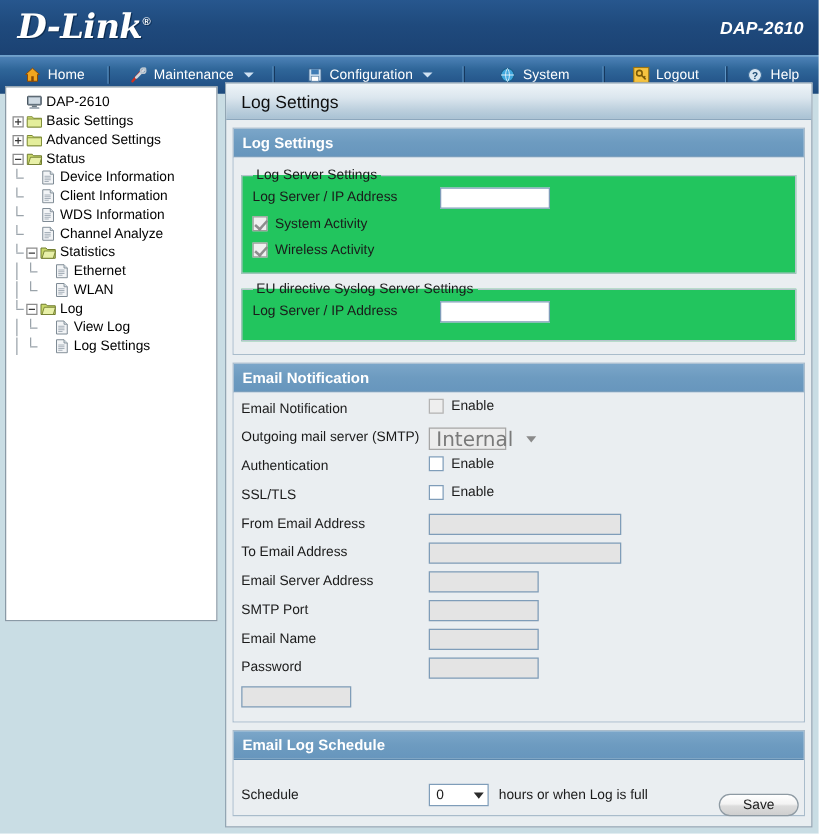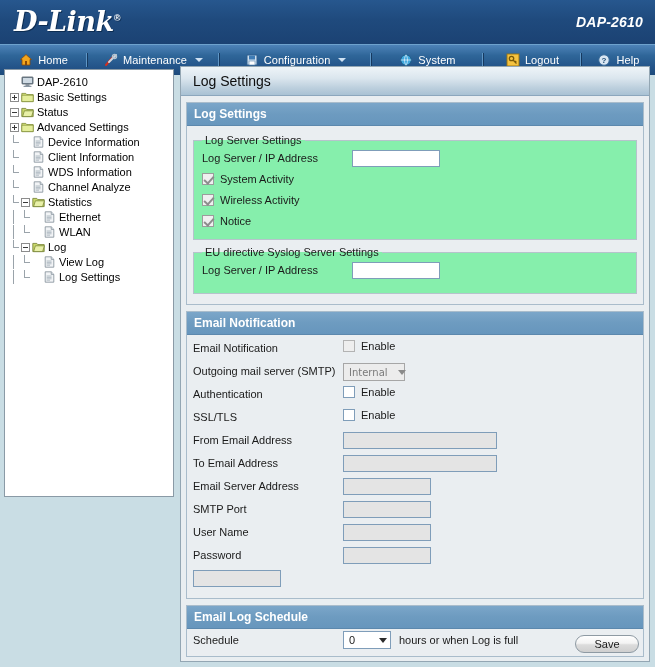--- a/index.html
+++ b/index.html
@@ -182,21 +182,21 @@
     border-bottom: 1px solid #5c88ad;
   }
   .secbody {
     background: #eaeef1;
     padding: 6px 6px 8px 6px;
   }
   fieldset.box {
     border: 1px solid #b6c3cc;
     margin: 2px 0 6px 0;
     padding: 4px 8px 8px 8px;
-    background: #86efac;
+    background: #22c55e;
   }
   fieldset.box legend {
     font-size: 11px;
     color: #1a1a1a;
     padding: 0 3px;
   }
   .row {
     display: flex;
     align-items: flex-start;
     min-height: 21px;
@@ -269,24 +269,24 @@
     border-color: #7f9db9;
   }
   .sel .arr {
     width: 0; height: 0;
     border-left: 4px solid transparent;
     border-right: 4px solid transparent;
     border-top: 5px solid #8a8a8a;
     margin-left: 10px;
   }
   .sel.active .arr { border-top-color: #2b2b2b; }
-  .selsmtp { width: 62px; font-family: "DejaVu Sans", sans-serif; font-size: 10px; }
+  .selsmtp { width: 62px; font-family: "DejaVu Sans", sans-serif; font-size: 16px; }
   .selsched { width: 48px; }
 
-  .schedrow { display: flex; align-items: center; padding: 2px 6px 7px 6px; background: #eaeef1; }
+  .schedrow { display: flex; align-items: center; padding: 19px 6px 7px 6px; background: #eaeef1; }
   .schedlabel { width: 150px; flex: none; font-size: 11px; color: #1a1a1a; }
   .schedsuffix { font-size: 11px; color: #1a1a1a; margin-left: 8px; }
 
   .footer {
     position: absolute; left: 0; bottom: 0;
     width: 100%;
     padding: 0 10px 8px 0;
     display: flex; justify-content: flex-end;
   }
   .savebtn {
@@ -393,34 +393,34 @@
         </div>
         <div class="tnode">
           <span class="exp plus"></span>
           <span class="ico"><svg viewBox="0 0 13 12" width="13" height="12">
               <path d="M0.8 2.4 h4 l1 1.2 h6.4 v7 H0.8 Z" fill="#d6e37a" stroke="#7d8a35" stroke-width="0.8"></path>
               <path d="M0.8 4.2 h11.4 v6.4 H0.8 Z" fill="#e4ee9b" stroke="#7d8a35" stroke-width="0.7"></path>
             </svg></span>
           <span class="tlabel">Basic Settings</span>
         </div>
         <div class="tnode">
+          <span class="exp plus"></span>
+          <span class="ico"><svg viewBox="0 0 13 12" width="13" height="12">
+              <path d="M0.8 2.4 h4 l1 1.2 h6.4 v7 H0.8 Z" fill="#d6e37a" stroke="#7d8a35" stroke-width="0.8"></path>
+              <path d="M0.8 4.2 h11.4 v6.4 H0.8 Z" fill="#e4ee9b" stroke="#7d8a35" stroke-width="0.7"></path>
+            </svg></span>
+          <span class="tlabel">Advanced Settings</span>
+        </div>
+        <div class="tnode">
           <span class="exp"></span>
           <span class="ico"><svg viewBox="0 0 13 12" width="13" height="12">
               <path d="M0.8 2.4 h4 l1 1.2 h6.4 v7 H0.8 Z" fill="#c9d86a" stroke="#707c2f" stroke-width="0.8"></path>
               <path d="M1.6 10.6 L3.4 4.8 h9 L10.6 10.6 Z" fill="#e8f0a8" stroke="#707c2f" stroke-width="0.7"></path>
             </svg></span>
           <span class="tlabel">Status</span>
-        </div>
-        <div class="tnode">
-          <span class="exp plus"></span>
-          <span class="ico"><svg viewBox="0 0 13 12" width="13" height="12">
-              <path d="M0.8 2.4 h4 l1 1.2 h6.4 v7 H0.8 Z" fill="#d6e37a" stroke="#7d8a35" stroke-width="0.8"></path>
-              <path d="M0.8 4.2 h11.4 v6.4 H0.8 Z" fill="#e4ee9b" stroke="#7d8a35" stroke-width="0.7"></path>
-            </svg></span>
-          <span class="tlabel">Advanced Settings</span>
         </div>
         <div class="tnode">
           <span class="elbow"></span>
           <span class="spacer"></span>
           <span class="ico"><svg viewBox="0 0 13 12" width="13" height="12">
               <path d="M2.2 0.8 h6 l2.6 2.6 v7.8 h-8.6 Z" fill="#f2f4f6" stroke="#7f8b95" stroke-width="0.8"></path>
               <path d="M8.2 0.8 v2.6 h2.6" fill="#d7dee4" stroke="#7f8b95" stroke-width="0.7"></path>
               <path d="M3.6 5 h5 M3.6 6.4 h5 M3.6 7.8 h5 M3.6 9.2 h3.4" stroke="#9aa6b0" stroke-width="0.7"></path>
             </svg></span>
           <span class="tlabel">Device Information</span>
@@ -540,24 +540,20 @@
 
           <div class="row">
             <div class="rfield" style="display:block;">
               <div class="cbrow">
                 <span class="cb on"></span>
                 <span class="cbtext">System Activity</span>
               </div>
               <div class="cbrow">
                 <span class="cb on"></span>
                 <span class="cbtext">Wireless Activity</span>
-              </div>
-              <div class="cbrow">
-                <span class="cb on"></span>
-                <span class="cbtext">Notice</span>
               </div>
             </div>
           </div>
         </fieldset>
 
         <fieldset class="box" style="margin-bottom:2px;">
           <legend>EU directive Syslog Server Settings</legend>
           <div class="row">
             <div class="rlabel">Log Server / IP Address</div>
             <div class="rfield">
@@ -626,21 +622,21 @@
                 <input type="text" class="txt dis w88" value="" style="">
               </div>
             </div>
             <div class="row">
               <div class="rlabel">SMTP Port</div>
               <div class="rfield">
                 <input type="text" class="txt dis w88" value="" style="">
               </div>
             </div>
             <div class="row">
-              <div class="rlabel">User Name</div>
+              <div class="rlabel">Email Name</div>
               <div class="rfield">
                 <input type="text" class="txt dis w88" value="" style="">
               </div>
             </div>
             <div class="row">
               <div class="rlabel">Password</div>
               <div class="rfield">
                 <input type="text" class="txt dis w88" value="" style="">
               </div>
             </div>

